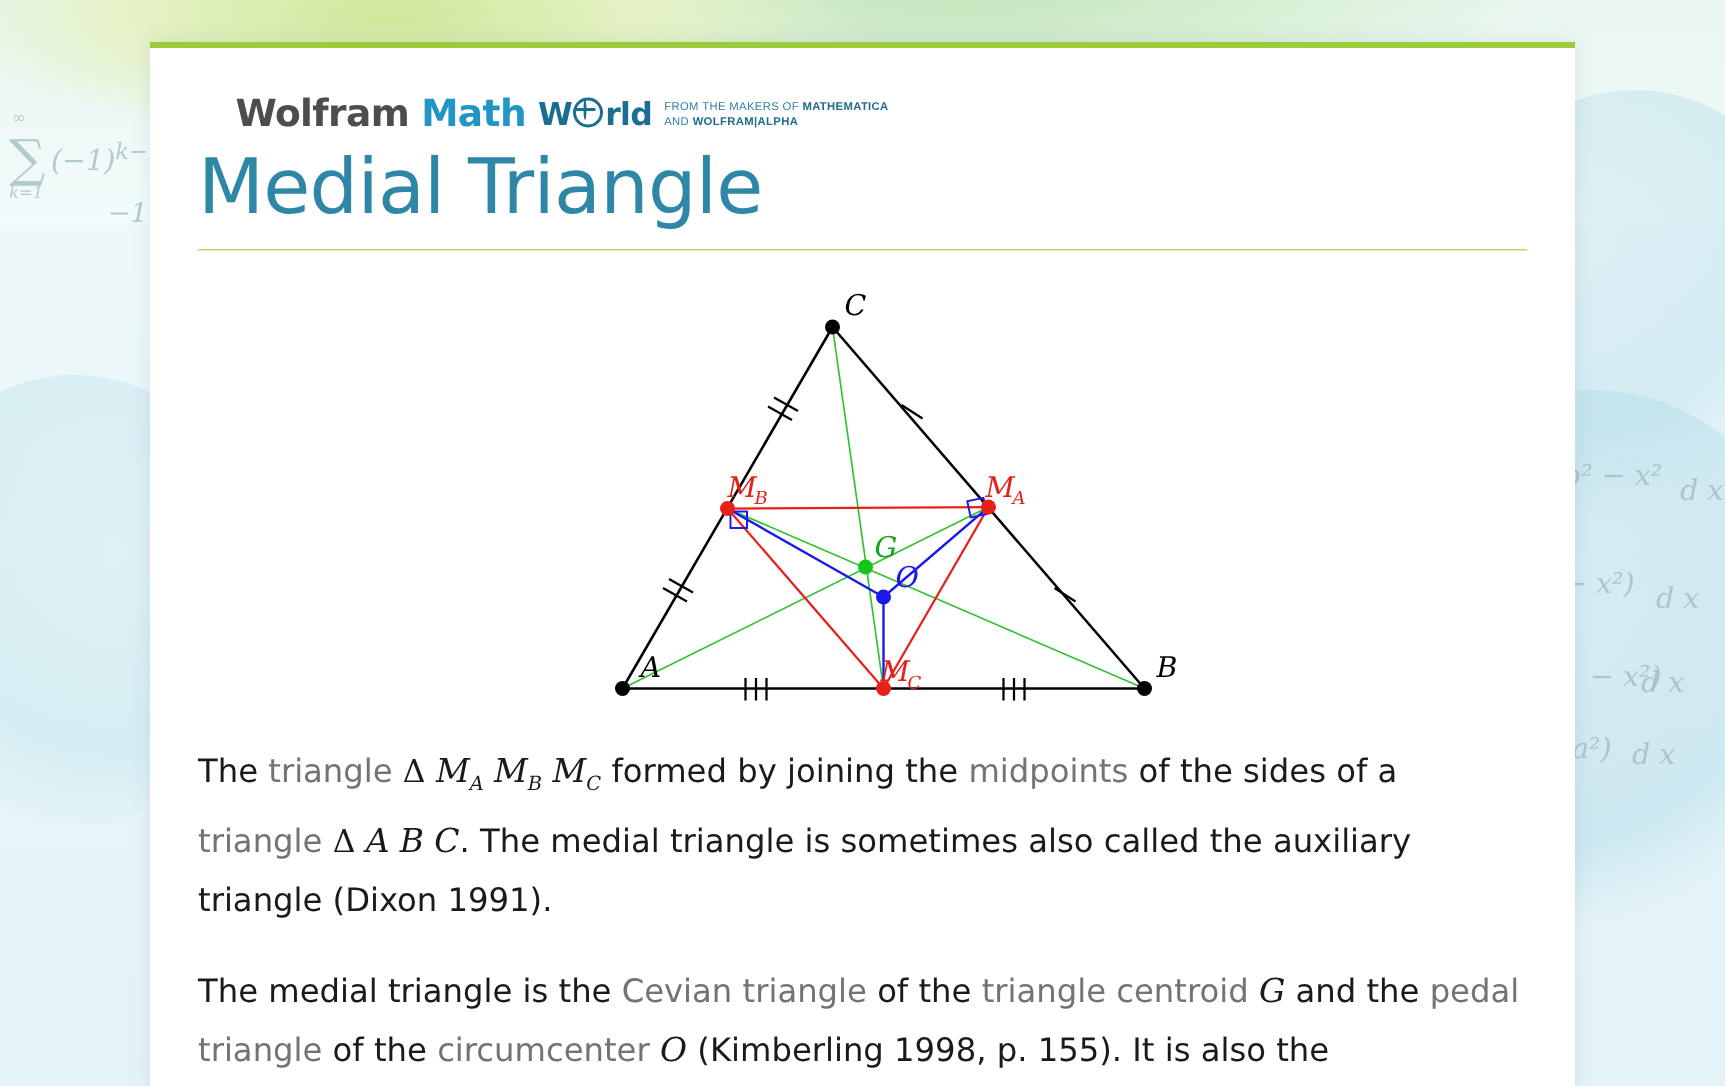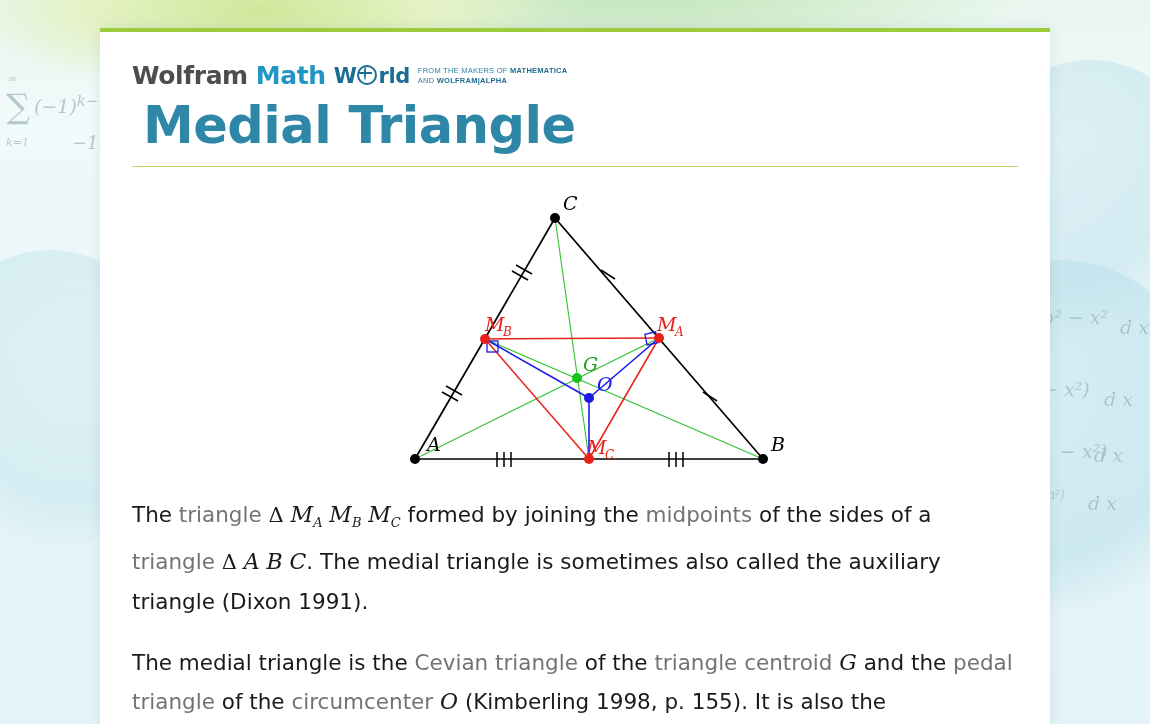--- a/index.html
+++ b/index.html
@@ -82,20 +82,21 @@
   #card-inner {
     padding: 26px 32px 0 32px;
   }
 
   
   #masthead {
     display: flex;
     align-items: flex-end;
     gap: 8px;
     height: 32px;
+    margin-left: 25px;
   }
   #logo-wolfram {
     font-family: "DejaVu Sans", sans-serif;
     font-size: 25px;
     font-weight: bold;
     color: #4d4d4d;
     letter-spacing: -0.4px;
     line-height: 28px;
   }
   #logo-math {
@@ -145,24 +146,24 @@
     letter-spacing: 0.25px;
     color: #2f7fa3;
     padding-bottom: 4px;
   }
   #makers .mk-strong { font-weight: bold; color: #1f6c8e; }
 
   
   #page-title {
     font-family: "DejaVu Sans", sans-serif;
     font-size: 51px;
-    font-weight: bold;
+    font-weight: normal;
     color: #2e87a6;
     letter-spacing: -0.5px;
-    margin: 6px 0 10px 11px;
+    margin: 6px 0 10px 0;
     line-height: 60px;
   }
   #title-rule {
     height: 1px;
     background: #b9d96b;
     margin-bottom: 6px;
   }
 
   
   #figure {
@@ -204,21 +205,21 @@
   <div class="bg-blob" id="blob-1"></div>
   <div class="bg-blob" id="blob-2"></div>
   <div class="bg-blob" id="blob-3"></div>
 
   <div class="bg-math" style="left:6px; top:86px; font-size:34px;">
     <span>∑</span>
   </div>
   <div class="bg-math" style="left:8px; top:72px; font-size:11px;">
     <span>∞</span>
   </div>
-  <div class="bg-math" style="left:6px; top:136px; font-size:11px;">
+  <div class="bg-math" style="left:6px; top:122px; font-size:11px;">
     <span>k=1</span>
   </div>
   <div class="bg-math" style="left:34px; top:92px; font-size:19px;">
     <span>(−1)</span><sup style="font-size:15px;">k−1</sup>
   </div>
   <div class="bg-math" style="left:72px; top:132px; font-size:18px;">
     <span>−1n</span>
   </div>
   <div class="bg-math" style="left:1042px; top:306px; font-size:19px;">
     <span>b² − x²</span>
@@ -231,21 +232,21 @@
   </div>
   <div class="bg-math" style="left:1104px; top:388px; font-size:19px;">
     <span>d x</span>
   </div>
   <div class="bg-math" style="left:1060px; top:440px; font-size:19px;">
     <span>− x²)</span>
   </div>
   <div class="bg-math" style="left:1094px; top:444px; font-size:19px;">
     <span>d x</span>
   </div>
-  <div class="bg-math" style="left:1048px; top:488px; font-size:12px;">
+  <div class="bg-math" style="left:1048px; top:488px; font-size:19px;">
     <span>a²)</span>
   </div>
   <div class="bg-math" style="left:1088px; top:492px; font-size:19px;">
     <span>d x</span>
   </div>
 </div>
 
 <div id="card">
   <div id="card-inner">
 

